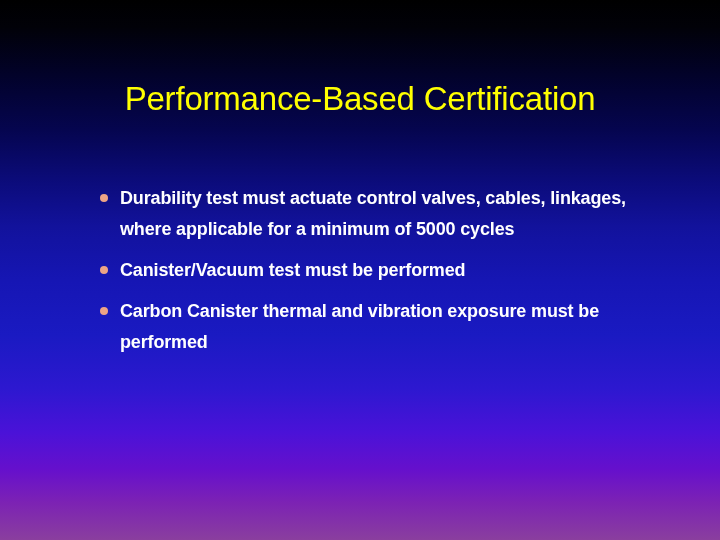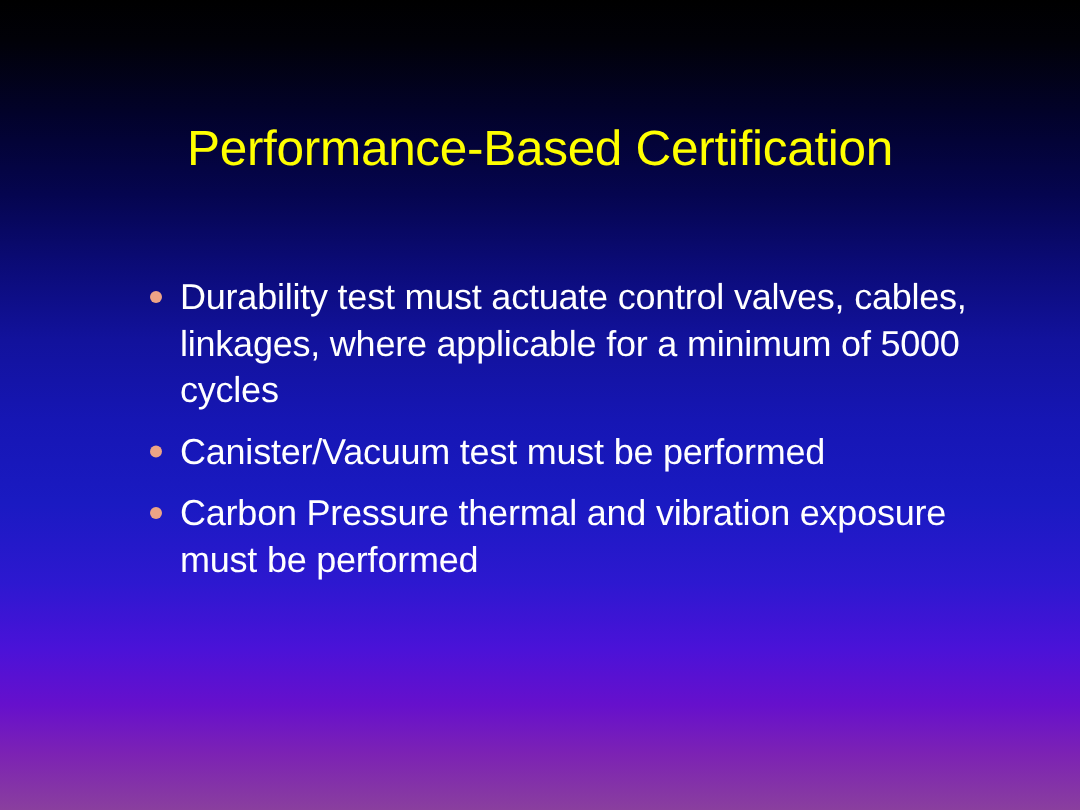--- a/index.html
+++ b/index.html
@@ -54,23 +54,24 @@
     position: absolute;
     left: 98px;
     top: 183px;
     width: 570px;
   }
   .bullet-item {
     position: relative;
     padding-left: 22px;
     margin-bottom: 10px;
     color: #ffffff;
-    font-size: 24px;
+    font-size: 18px;
     line-height: 31px;
     letter-spacing: -0.15px;
+    font-weight: bold;
   }
   .bullet-item:last-child { margin-bottom: 0; }
   .bullet-marker {
     position: absolute;
     left: 2px;
     top: 11px;
     width: 8px;
     height: 8px;
     border-radius: 50%;
     background: #eda486;
@@ -94,17 +95,17 @@
     </div>
 
     <div class="bullet-item">
       <span class="bullet-marker"></span>
       <span class="bullet-text">Canister/Vacuum test must be performed</span>
     </div>
 
 
     <div class="bullet-item">
       <span class="bullet-marker"></span>
-      <span class="bullet-text">Carbon Pressure thermal and vibration exposure must be performed</span>
+      <span class="bullet-text">Carbon Canister thermal and vibration exposure must be performed</span>
     </div>
 
   </div>
 </div>
 
 </body></html>

